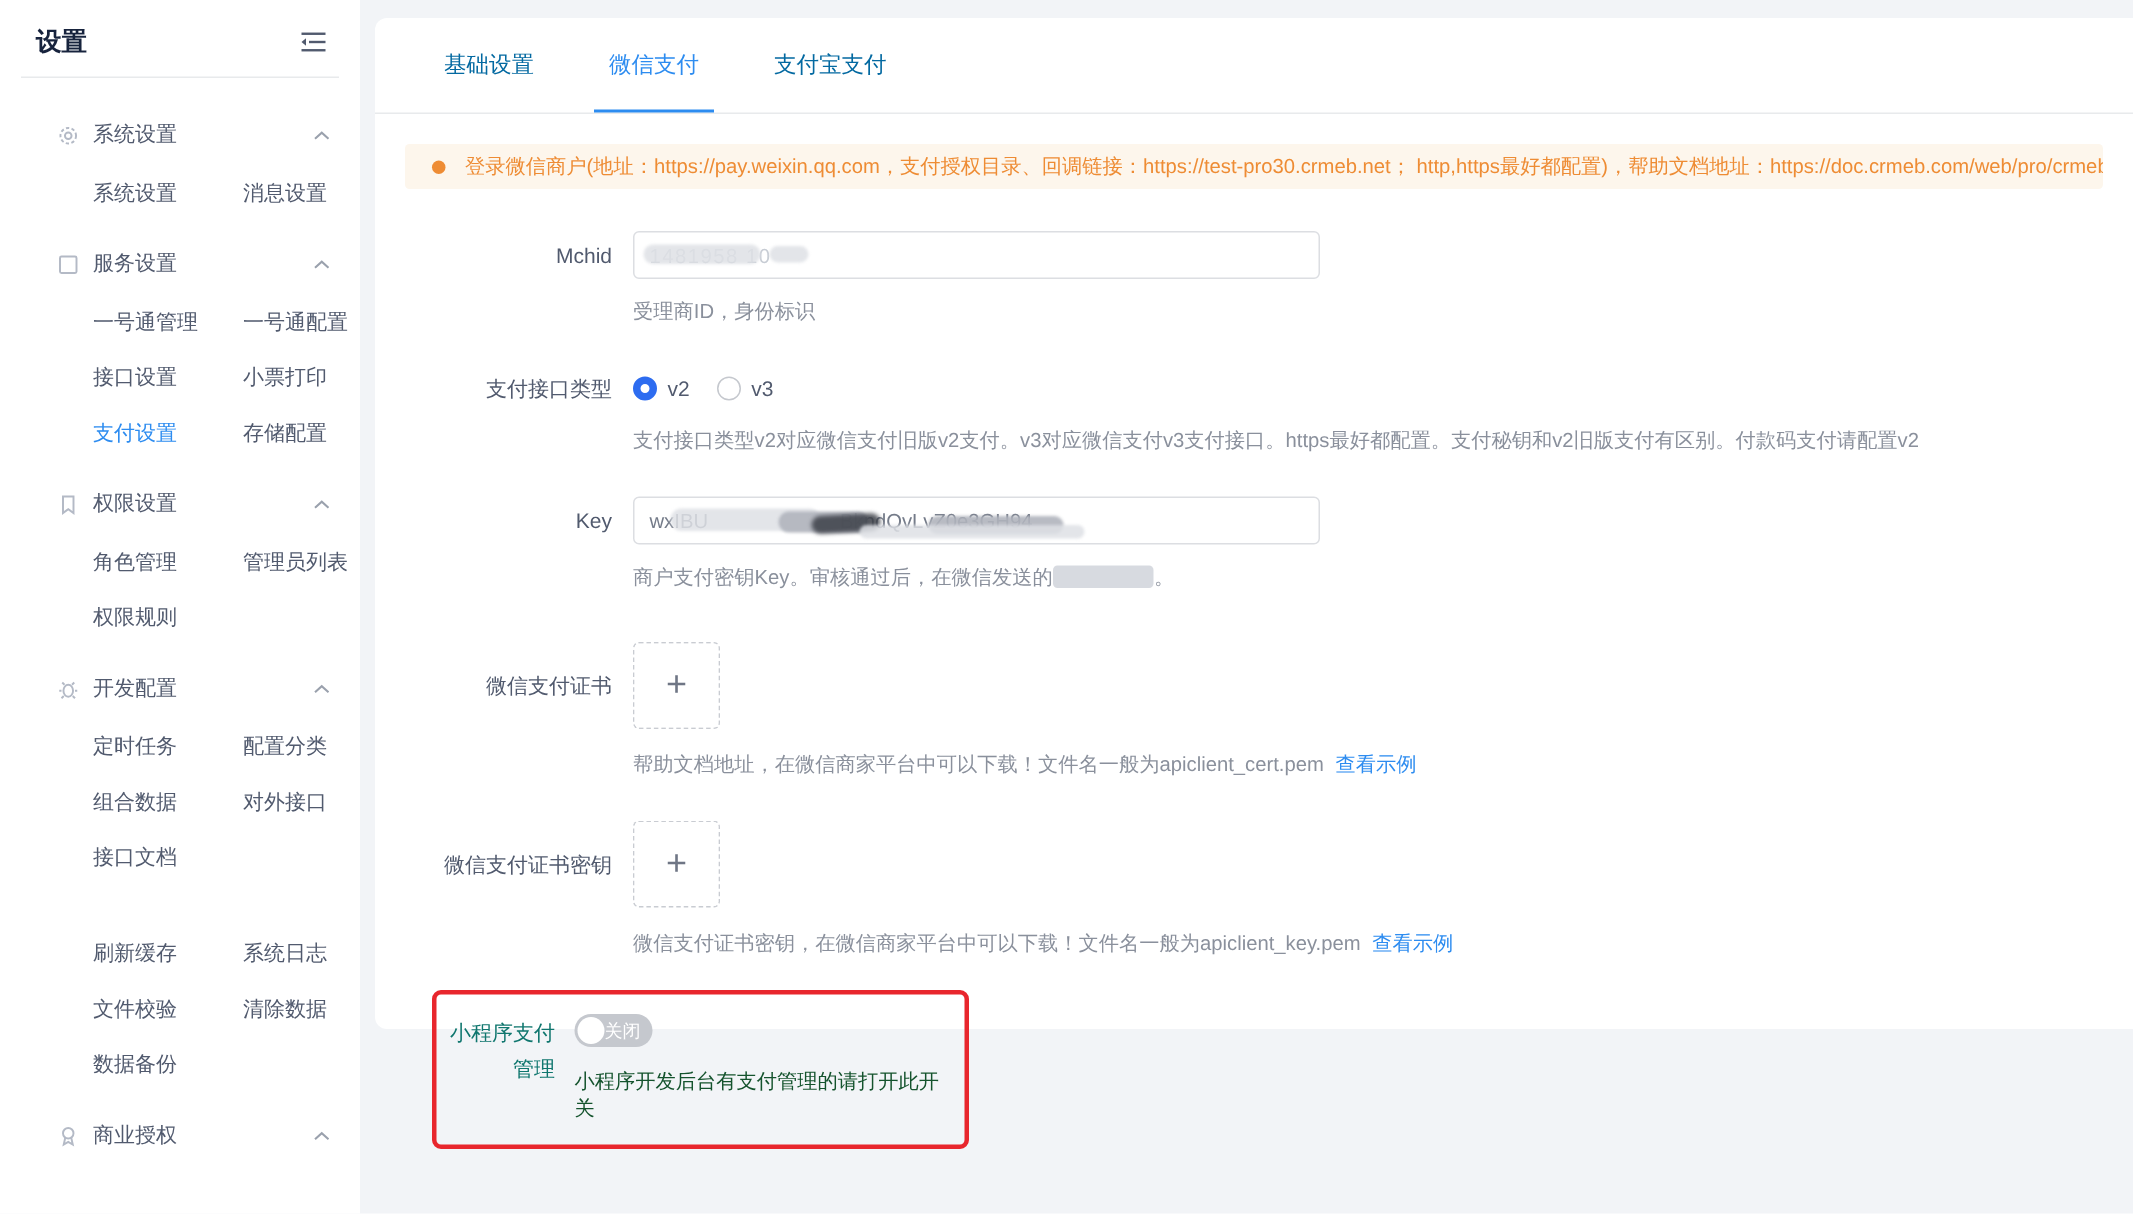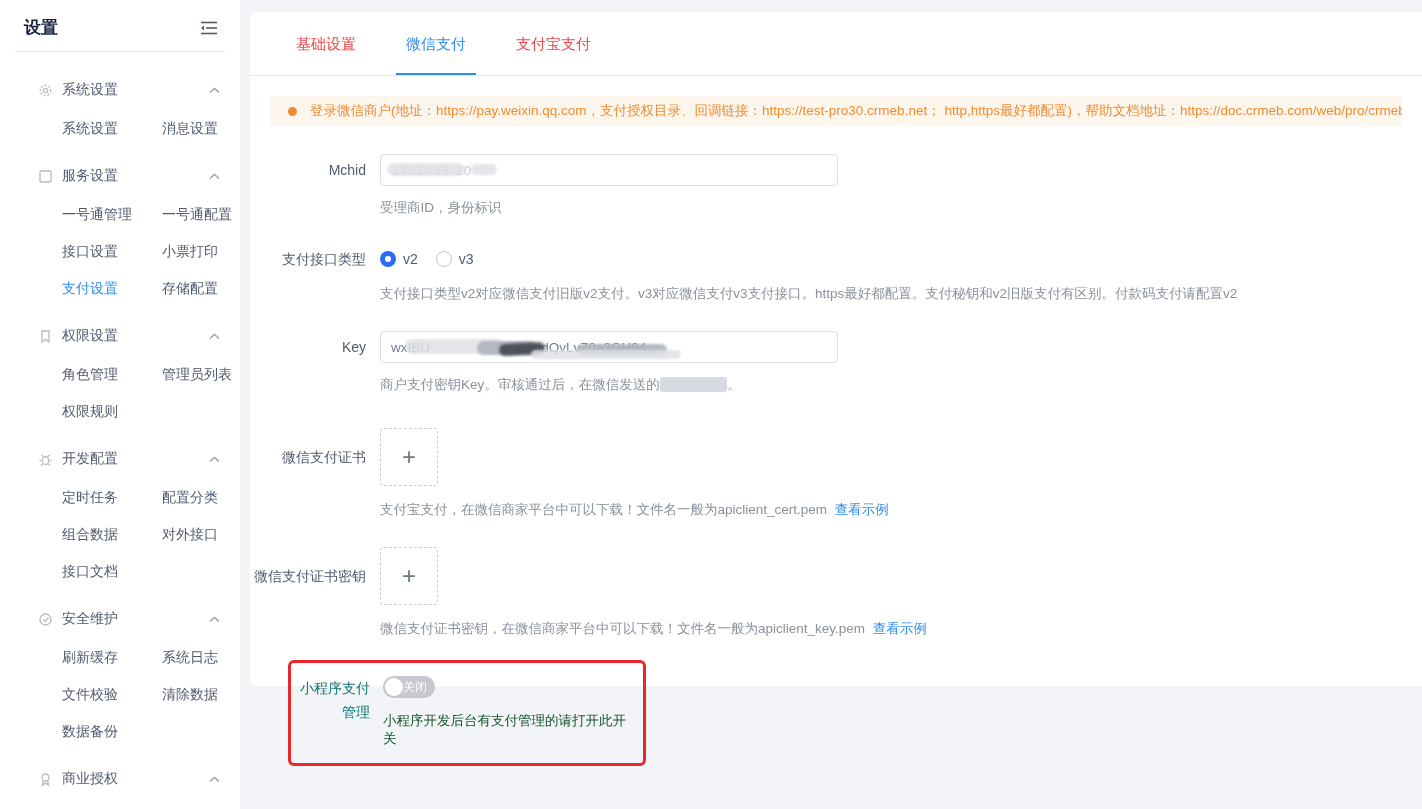--- a/index.html
+++ b/index.html
@@ -17,29 +17,29 @@
   .sec-icon { width:15px; height:15px; margin-right:9px; display:inline-flex; color:#b4bac6; }
   .sec-title { flex:1; font-size:14px; }
   .chev { color:#9aa1ad; display:inline-flex; }
   .sec-items { display:grid; grid-template-columns:100px 1fr; row-gap:19px; padding:19px 10px 0 42px; }
   .side-item { color:#515a6e; cursor:pointer; white-space:nowrap; }
   .side-item.active { color:#2d8cf0; }
 
   
   .card { position:absolute; left:250px; top:12px; width:1172px; height:674px; background:#fff; border-radius:8px 0 0 8px; }
   .tabs { display:flex; padding:0 16px 0 36px; height:64px; border-bottom:1px solid #e8eaec; align-items:stretch; }
-  .tab { line-height:63px; padding:0 10px; margin-right:30px; font-size:15px; color:#ef4444; cursor:pointer; border-bottom:2px solid transparent; }
+  .tab { line-height:63px; padding:0 10px; margin-right:30px; font-size:15px; color:#0369a1; cursor:pointer; border-bottom:2px solid transparent; }
   .tab.active { color:#2d8cf0; border-bottom:2px solid #2d8cf0; }
 
   .alert { margin:20px 20px 0 20px; background:#fdf6ec; border-radius:3px; height:30px; display:flex; align-items:center; padding:0 16px 0 18px; color:#ee8c34; font-size:13.5px; white-space:nowrap; overflow:hidden; }
   .alert-dot { width:9px; height:9px; border-radius:50%; background:#ee8c34; margin-right:13px; flex:none; }
 
   
   .form { position:relative; padding-top:4px; }
-  .frow { display:flex; margin-top:24px; }
+  .frow { display:flex; margin-top:24px;margin-left:42px; }
   .flabel { width:130px; text-align:right; padding-right:14px; line-height:32px; color:#515a6e; flex:none; }
   .fbody { flex:1; min-width:0; }
   .help { margin-top:13px; color:#8a909c; font-size:13.5px; }
   .link { color:#2d8cf0; cursor:pointer; margin-left:4px; }
 
   .finput { position:relative; width:458px; height:32px; border:1px solid #dcdee2; border-radius:4px; background:#fff; padding:0 10px; display:flex; align-items:center; font-size:13.5px; color:#747b89; overflow:hidden; }
   .redact { position:absolute; border-radius:8px; }
   .r-light { background:rgba(222,224,229,.85); filter:blur(1px); }
   .r-mid   { background:rgba(176,180,188,.9); filter:blur(1px); }
   .r-dark  { background:rgba(60,64,72,.85); filter:blur(1.5px); }
@@ -165,34 +165,20 @@
     <div class="sec-items">
       <span class="side-item">定时任务</span>
       <span class="side-item">配置分类</span>
       <span class="side-item">组合数据</span>
       <span class="side-item">对外接口</span>
       <span class="side-item">接口文档</span>
     </div>
   </div>
 
   <div class="side-section">
-    <div class="sec-head">
-      <span class="sec-icon">
-        <svg width="15" height="15" viewBox="0 0 15 15" fill="none" stroke="#b4bac6" stroke-width="1.3">
-            <circle cx="7.5" cy="7.5" r="5.5"></circle>
-            <polyline points="5,7.5 7,9.5 10.5,5.5"></polyline>
-          </svg>
-      </span>
-      <span class="sec-title">安全维护</span>
-      <span class="chev">
-          <svg width="11" height="7" viewBox="0 0 11 7" fill="none" stroke="#9aa1ad" stroke-width="1.4">
-            <polyline points="1,5.5 5.5,1.5 10,5.5"></polyline>
-          </svg>
-        </span>
-    </div>
     <div class="sec-items">
       <span class="side-item">刷新缓存</span>
       <span class="side-item">系统日志</span>
       <span class="side-item">文件校验</span>
       <span class="side-item">清除数据</span>
       <span class="side-item">数据备份</span>
     </div>
   </div>
 
   <div class="side-section">
@@ -277,21 +263,21 @@
       </div>
     </div>
 
     <div class="frow" style="margin-top:34px;">
       <div class="flabel" style="line-height:58px;">微信支付证书</div>
       <div class="fbody">
         <div class="upload">
           <span class="plus">+</span>
         </div>
         <div class="help" style="margin-top:15px;">
-          <span>支付宝支付，在微信商家平台中可以下载！文件名一般为apiclient_cert.pem</span>
+          <span>帮助文档地址，在微信商家平台中可以下载！文件名一般为apiclient_cert.pem</span>
           <span class="link">查看示例</span>
         </div>
       </div>
     </div>
 
     <div class="frow" style="margin-top:28px;">
       <div class="flabel" style="line-height:58px;">微信支付证书密钥</div>
       <div class="fbody">
         <div class="upload">
           <span class="plus">+</span>

